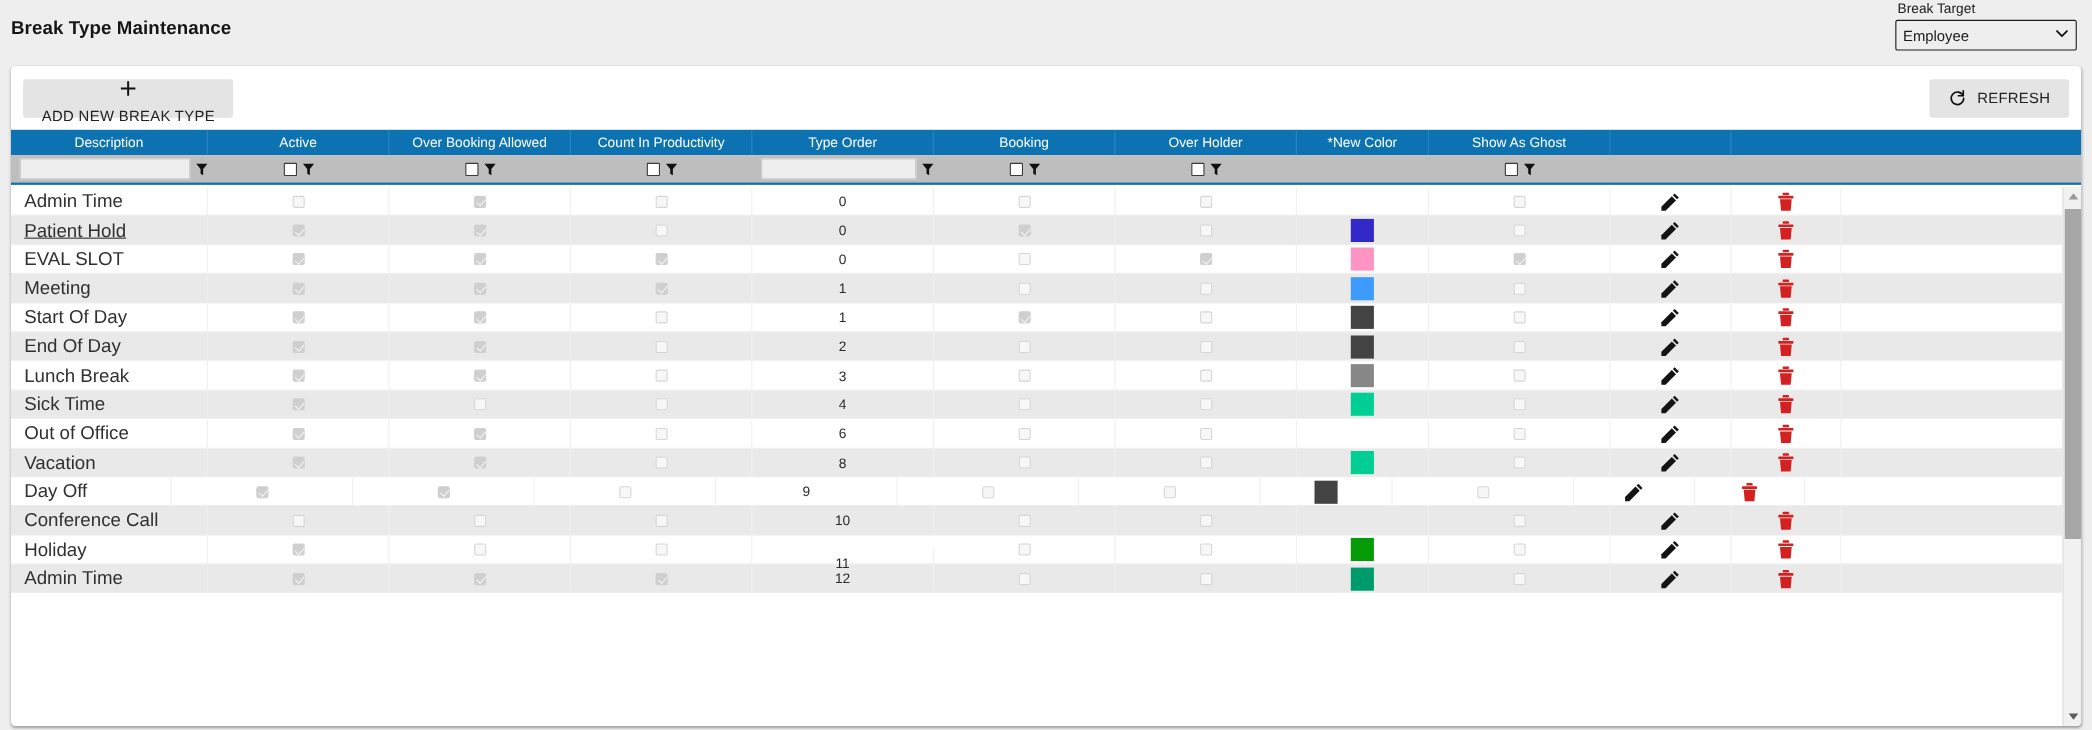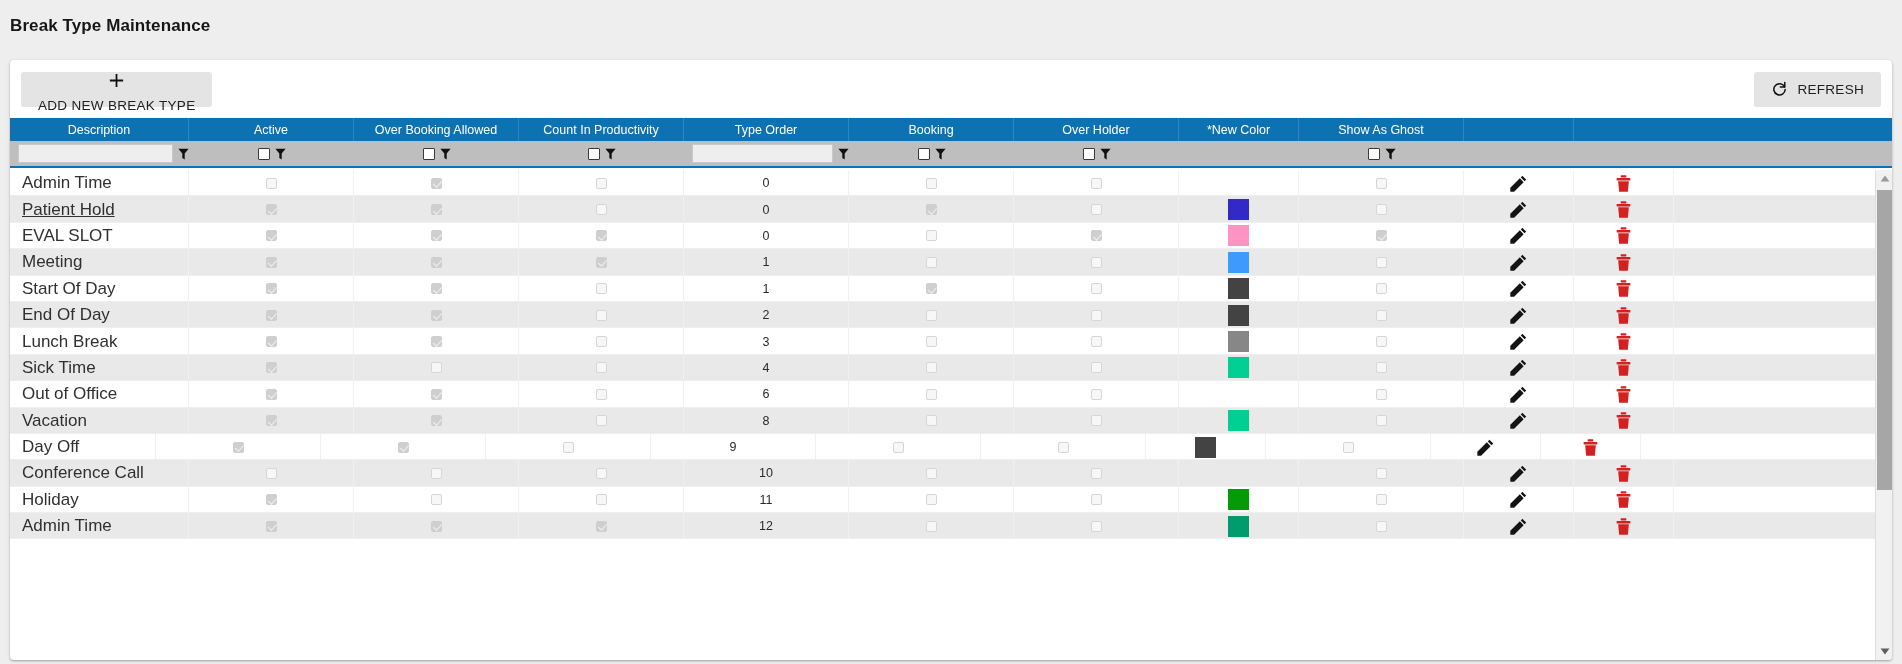--- a/index.html
+++ b/index.html
@@ -254,20 +254,29 @@
     background: #a6a6a6;
     cursor: pointer;
   }
 </style>
 </head>
 <body>
 
 <div id="page-header">
   <div id="page-title">Break Type Maintenance</div>
 
+  <div id="break-target-group">
+    <label id="break-target-label">Break Target</label>
+    <div id="select-wrap">
+      <select id="break-target-select"><option value="Employee">Employee</option><option value="Resource">Resource</option><option value="Location">Location</option></select>
+      <svg id="select-chevron" viewBox="0 0 11 7">
+        <path d="M1 1.2 L5.5 5.8 L10 1.2" fill="none" stroke="#111" stroke-width="1.6" stroke-linecap="round" stroke-linejoin="round"></path>
+      </svg>
+    </div>
+  </div>
 </div>
 
 <div id="card">
 
   <div id="toolbar">
     <button class="flat-btn" id="add-new-break-type-button">
       <svg class="btn-ico" viewBox="0 0 18 18">
         <path d="M9 2 V16 M2 9 H16" stroke="#111" stroke-width="1.9" stroke-linecap="butt"></path>
       </svg>
       <span>ADD NEW BREAK TYPE</span>
@@ -806,21 +815,21 @@
             <div class="cell desc" style="width: 179px;">Holiday</div>
             <div class="cell" style="width: 165px;">
               <span class="cb checked"></span>
             </div>
             <div class="cell" style="width: 165px;">
               <span class="cb"></span>
             </div>
             <div class="cell" style="width: 165px;">
               <span class="cb"></span>
             </div>
-            <div class="cell num" style="width: 165px;">11</div>
+            <div class="cell num" style="width: 165px; margin-top: 12px;">11</div>
             <div class="cell" style="width: 165px;">
               <span class="cb"></span>
             </div>
             <div class="cell" style="width: 165px;">
               <span class="cb"></span>
             </div>
             <div class="cell" style="width: 120px;">
               <span class="swatch" style="background: rgb(4, 155, 6);"></span>
             </div>
             <div class="cell" style="width: 165px;">

